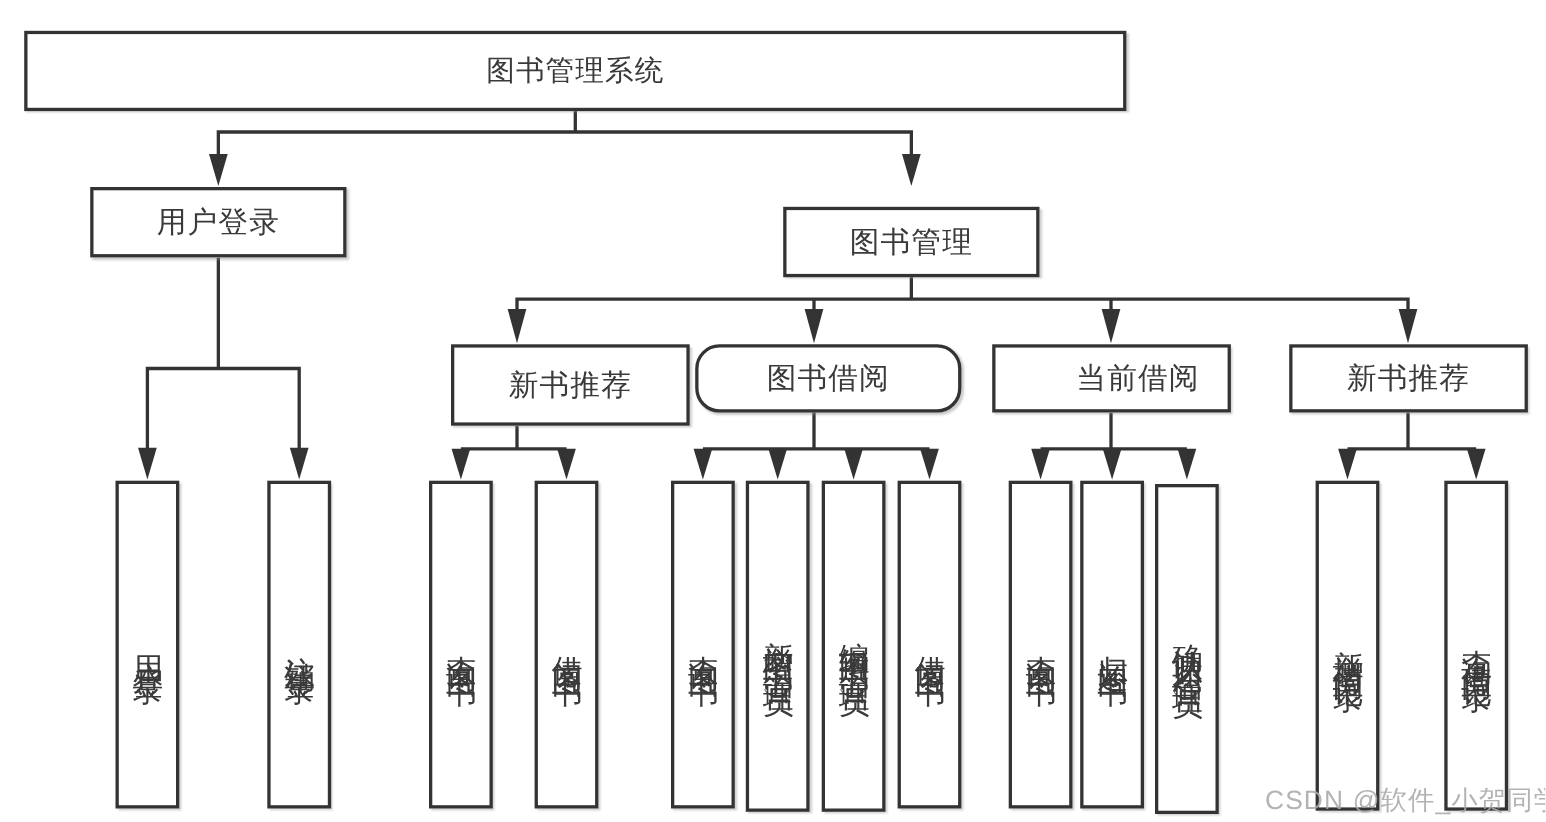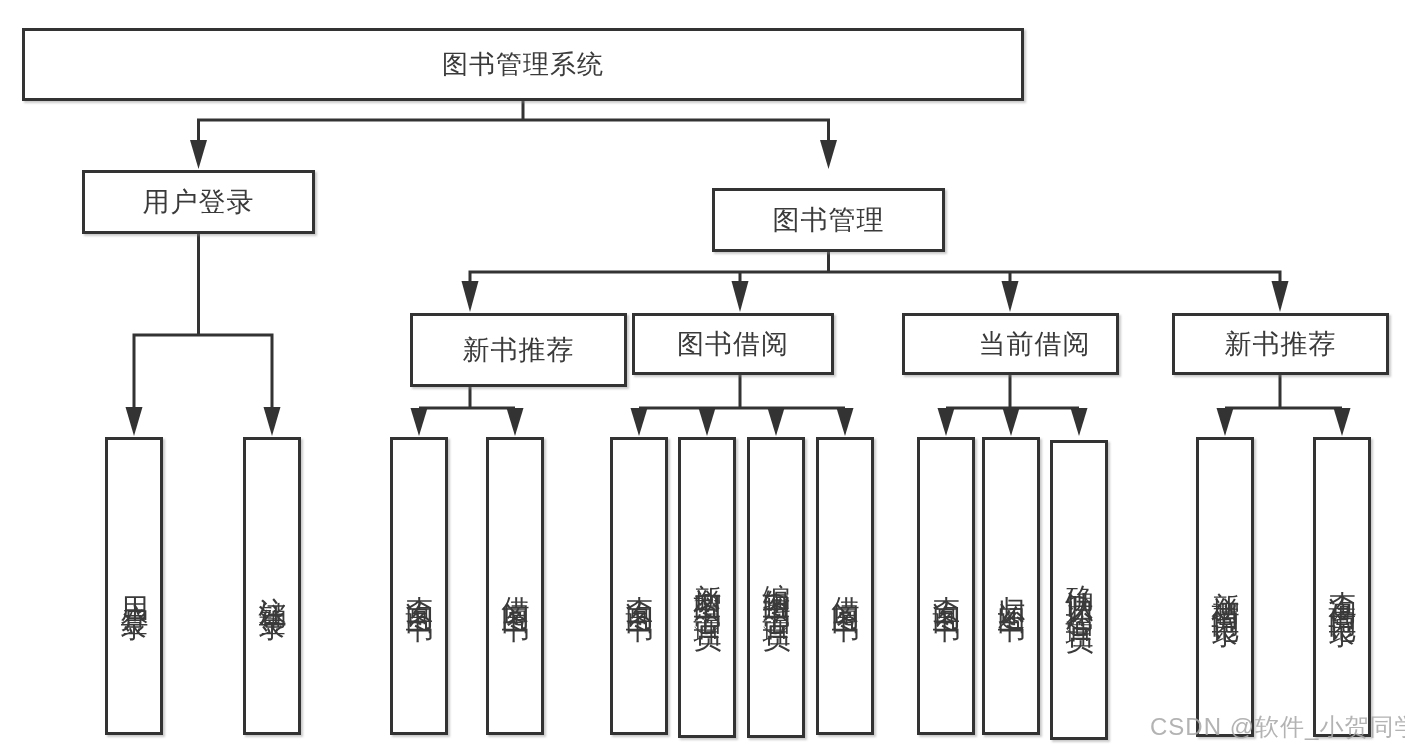--- a/index.html
+++ b/index.html
@@ -100,21 +100,21 @@
   <div class="box" style="left:82px; top:170px; width:233px; height:64px;">
     <span class="hlabel">用户登录</span>
   </div>
   <div class="box" style="left:712px; top:188px; width:233px; height:64px;">
     <span class="hlabel">图书管理</span>
   </div>
 
   <div class="box" style="left:362px; top:313px; width:217px; height:74px;margin-left:48px;">
     <span class="hlabel">新书推荐</span>
   </div>
-  <div class="box" style="left:632px; top:313px; width:202px; height:62px;">
+  <div class="box" style="left:632px; top:313px; width:242px; height:62px;border-radius:22px;">
     <span class="hlabel">图书借阅</span>
   </div>
   <div class="box" style="left:902px; top:313px; width:217px; height:62px;padding-left:48px;">
     <span class="hlabel">当前借阅</span>
   </div>
   <div class="box" style="left:1172px; top:313px; width:217px; height:62px;">
     <span class="hlabel">新书推荐</span>
   </div>
 
   <div class="box leaf" style="left:105px; top:437px; width:58px; height:298px;">

